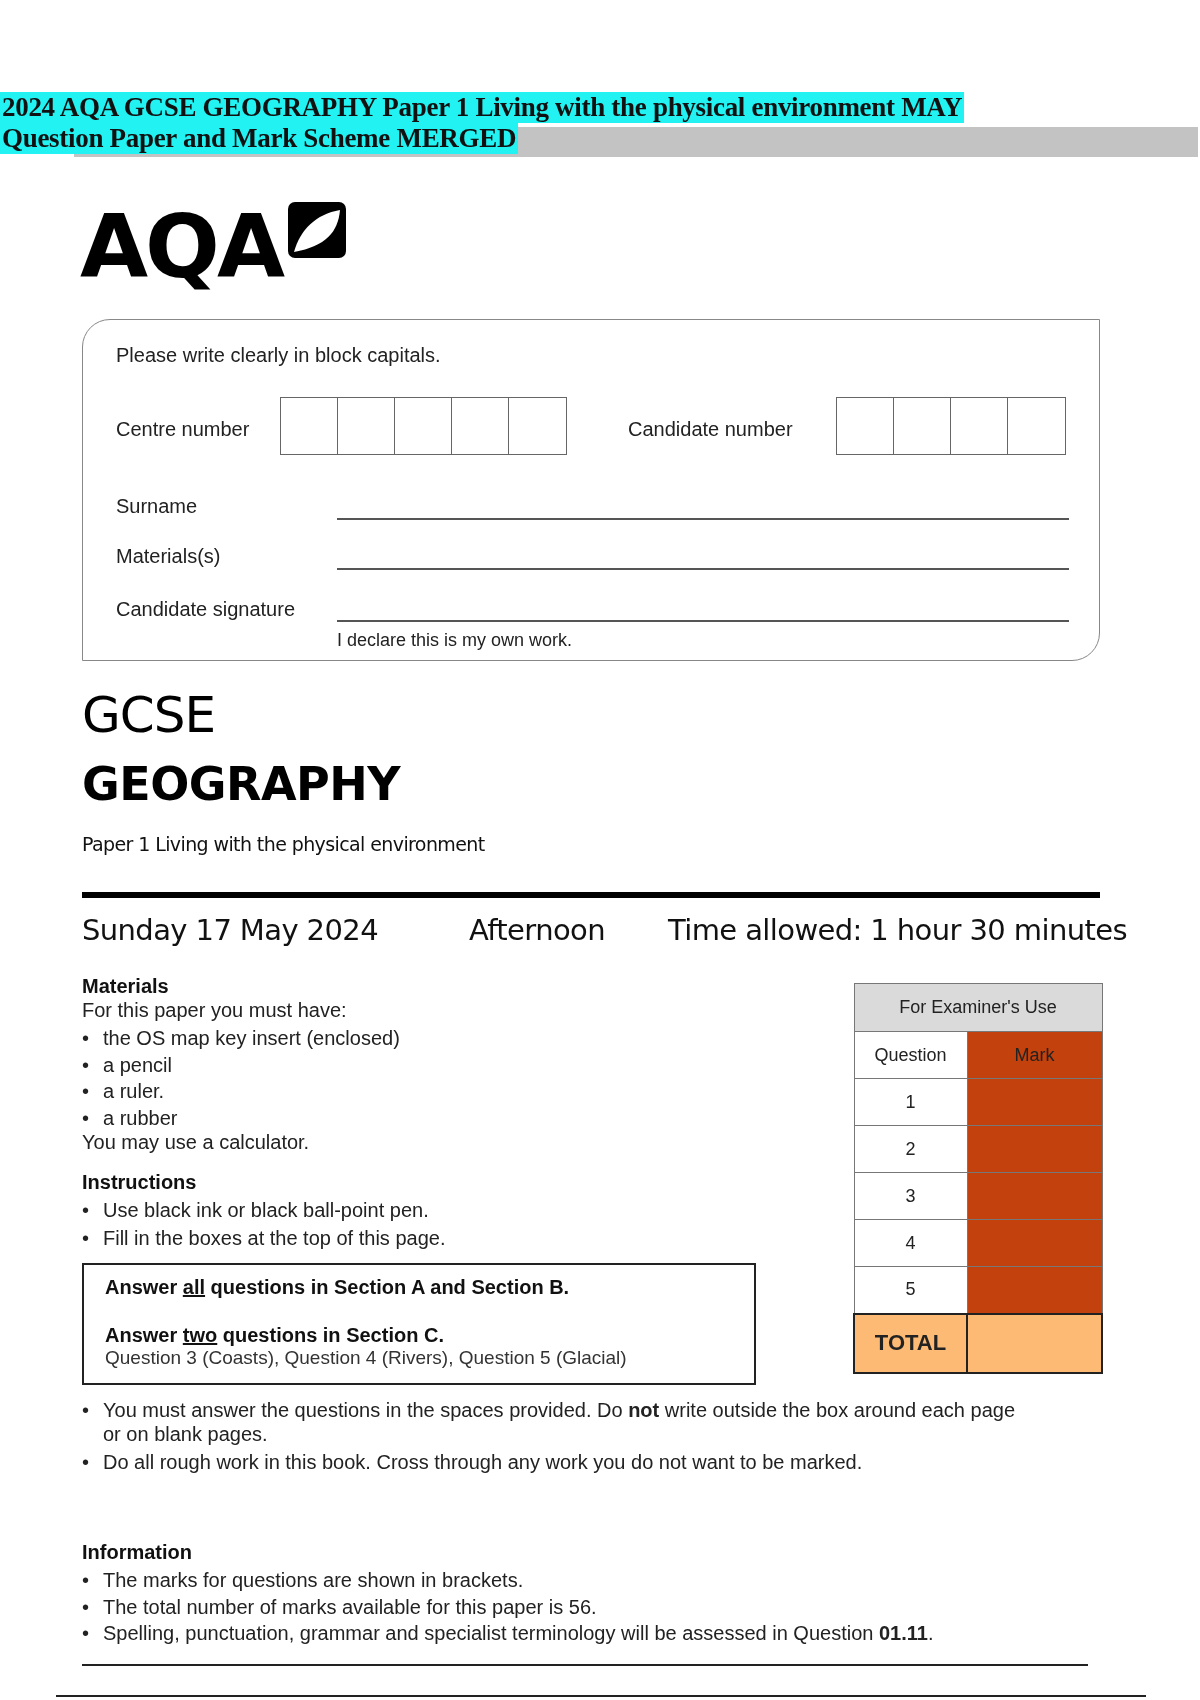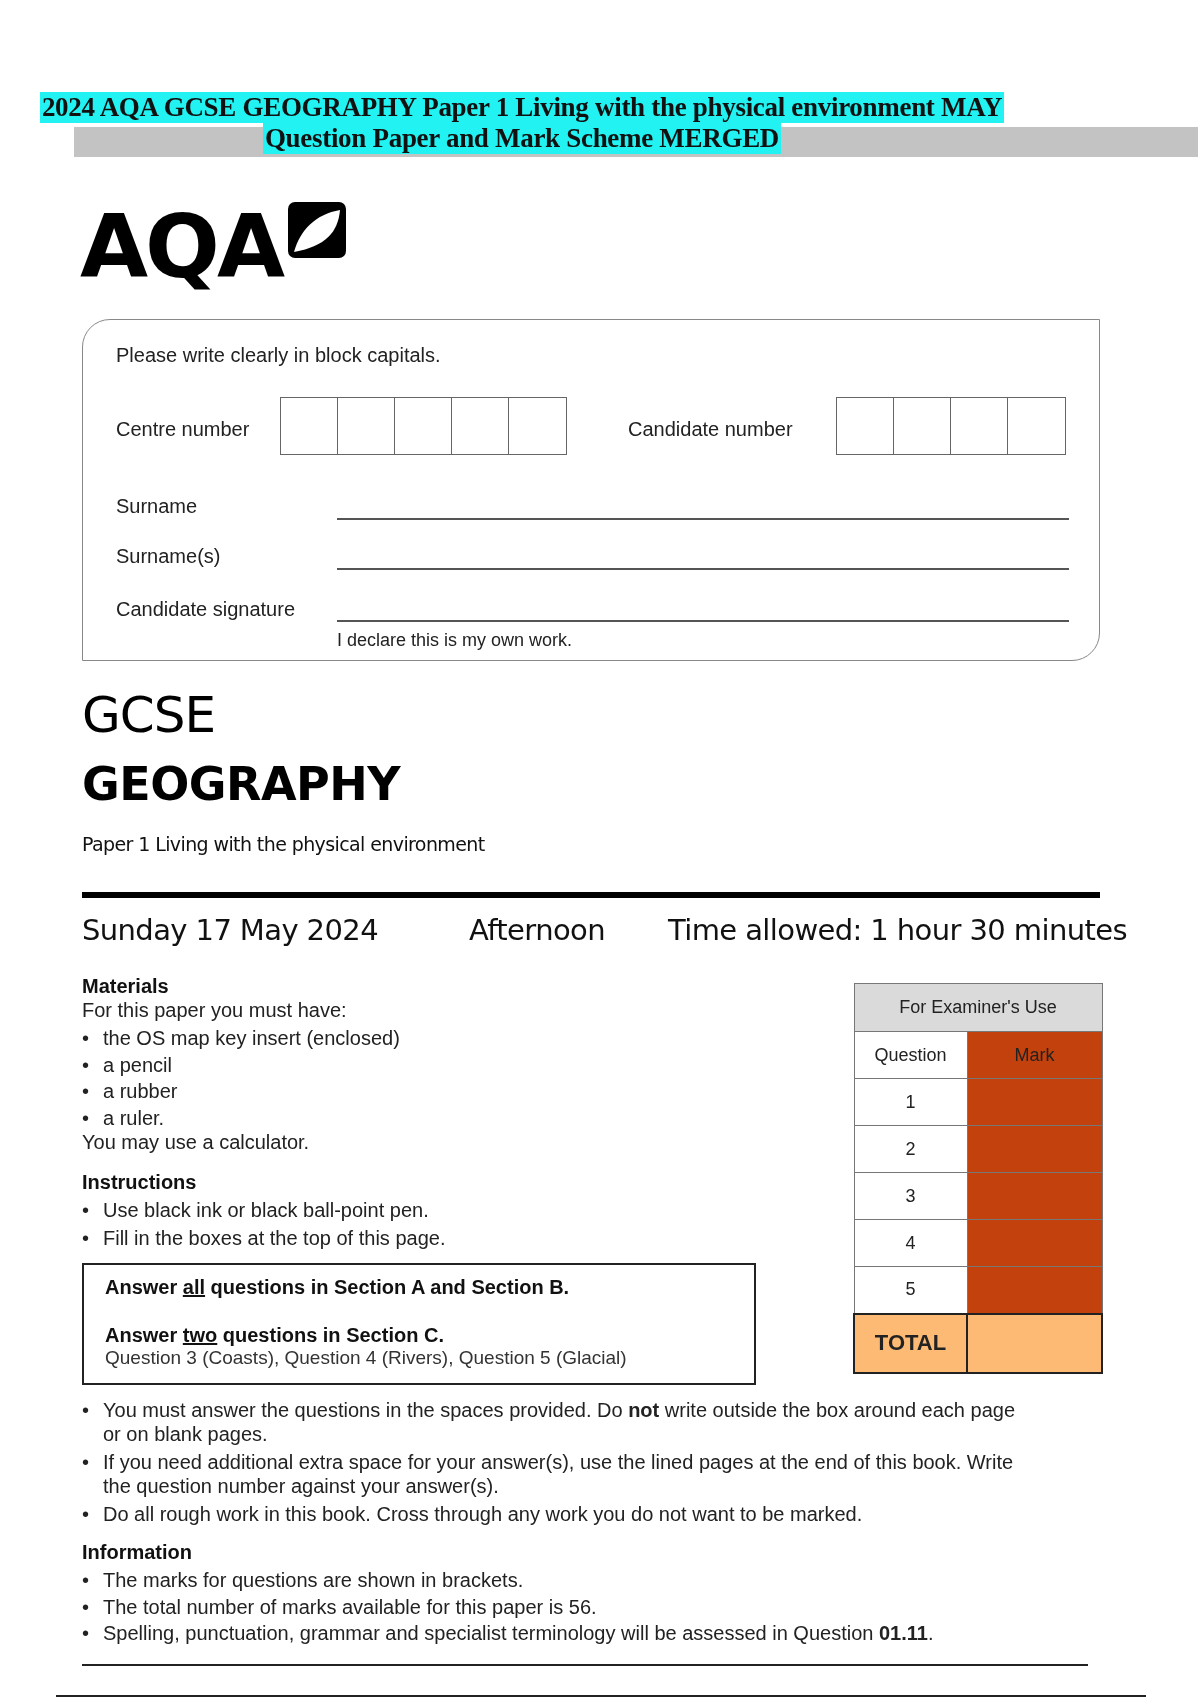--- a/index.html
+++ b/index.html
@@ -1,19 +1,19 @@
 <!DOCTYPE html>
 <html><head>
 <meta charset="utf-8">
 <style>
   * { box-sizing: border-box; margin: 0; padding: 0; }
   html, body { width: 1200px; height: 1700px; background: #ffffff; overflow: hidden; }
   body { position: relative; font-family: "Liberation Sans", sans-serif; color: #111; }
 
-  .banner { position: absolute; top: 92px; left: 0; width: 1044px; text-align: center; font-family: "Liberation Serif", serif; font-weight: bold; font-size: 27px; line-height: 31px; letter-spacing: -0.3px; }
+  .banner { position: absolute; top: 92px; left: 0; width: 1044px; font-family: "Liberation Serif", serif; font-weight: bold; font-size: 27px; line-height: 31px; letter-spacing: -0.3px; }
   .banner-grey { position: absolute; top: 127px; left: 74px; width: 1124px; height: 30px; background: #c3c3c3; }
   .banner-line { position: relative; display: inline-block; background: #22f2f2; padding: 0 2px; z-index: 2; }
 
   .logo { position: absolute; top: 200px; left: 80px; display: flex; align-items: flex-start; }
   .logo-text { font-family: "DejaVu Sans", sans-serif; font-weight: bold; font-size: 88px; line-height: 90px; letter-spacing: -3px; color: #000; margin-top: 2px; }
   .logo-mark { width: 58px; height: 56px; margin-left: 6px; margin-top: 2px; }
 
   .candidate-box { position: absolute; top: 319px; left: 82px; width: 1018px; height: 342px; border: 1.5px solid #888; border-radius: 28px 0 28px 0; }
   .cb-text { position: absolute; font-size: 20px; color: #222; }
   .digit-boxes { position: absolute; display: flex; border: 1.5px solid #666; height: 58px; }
@@ -81,21 +81,21 @@
   <div class="digit-boxes" style="top:77px;left:753px;">
     <div class="digit-box"></div>
     <div class="digit-box"></div>
     <div class="digit-box"></div>
     <div class="digit-box"></div>
   </div>
 
   <div class="cb-text" style="top:175px;left:33px;">Surname</div>
   <div class="sig-line" style="top:198px;"></div>
 
-  <div class="cb-text" style="top:225px;left:33px;">Surname(s)</div>
+  <div class="cb-text" style="top:225px;left:33px;">Materials(s)</div>
   <div class="sig-line" style="top:248px;"></div>
 
   <div class="cb-text" style="top:278px;left:33px;">Candidate signature</div>
   <div class="sig-line" style="top:300px;"></div>
 
   <div class="cb-text" style="top:310px;left:254px;font-size:18px;">I declare this is my own work.</div>
 </div>
 
 <div class="gcse">GCSE</div>
 <div class="geography">GEOGRAPHY</div>
@@ -104,22 +104,22 @@
 
 <div class="date-row" style="left:82px;">Sunday 17 May 2024</div>
 <div class="date-row" style="left:469px;">Afternoon</div>
 <div class="date-row" style="left:668px;">Time allowed: 1 hour 30 minutes</div>
 
 <div class="section-head" style="top:975px;">Materials</div>
 <div class="plain" style="top:999px;">For this paper you must have:</div>
 <ul class="bullets" style="top:1025px;line-height:26.5px;">
   <li>the OS map key insert (enclosed)</li>
   <li>a pencil</li>
+  <li>a ruler.</li>
   <li>a rubber</li>
-  <li>a ruler.</li>
 </ul>
 <div class="plain" style="top:1131px;">You may use a calculator.</div>
 
 <div class="section-head" style="top:1171px;">Instructions</div>
 <ul class="bullets" style="top:1196px;line-height:28px;">
   <li>Use black ink or black ball-point pen.</li>
   <li>Fill in the boxes at the top of this page.</li>
 </ul>
 
 <div class="answer-box">
@@ -127,21 +127,20 @@
     <span>Answer </span><u>all</u><span> questions in Section A and Section B.</span>
   </div>
   <div class="ab-bold" style="margin-top:24px;">
     <span>Answer </span><u>two</u><span> questions in Section C.</span>
   </div>
   <div class="ab-plain">Question 3 (Coasts), Question 4 (Rivers), Question 5 (Glacial)</div>
 </div>
 
 <ul class="bullets" style="top:1398px;width:950px;line-height:24px;">
   <li style="margin-bottom:4px;"><span>You must answer the questions in the spaces provided. Do </span><b>not</b><span> write outside the box around each page or on blank pages.</span></li>
-  <li style="margin-bottom:4px;"><span>If you need additional extra space for your answer(s), use the lined pages at the end of this book. Write the question number against your answer(s).</span></li>
   <li><span>Do all rough work in this book. Cross through any work you do not want to be marked.</span></li>
 </ul>
 
 <div class="section-head" style="top:1541px;">Information</div>
 <ul class="bullets" style="top:1567px;line-height:26.5px;">
   <li><span>The marks for questions are shown in brackets.</span></li>
   <li><span>The total number of marks available for this paper is 56.</span></li>
   <li><span>Spelling, punctuation, grammar and specialist terminology will be assessed in Question </span><b>01.11</b><span>.</span></li>
 </ul>
 

